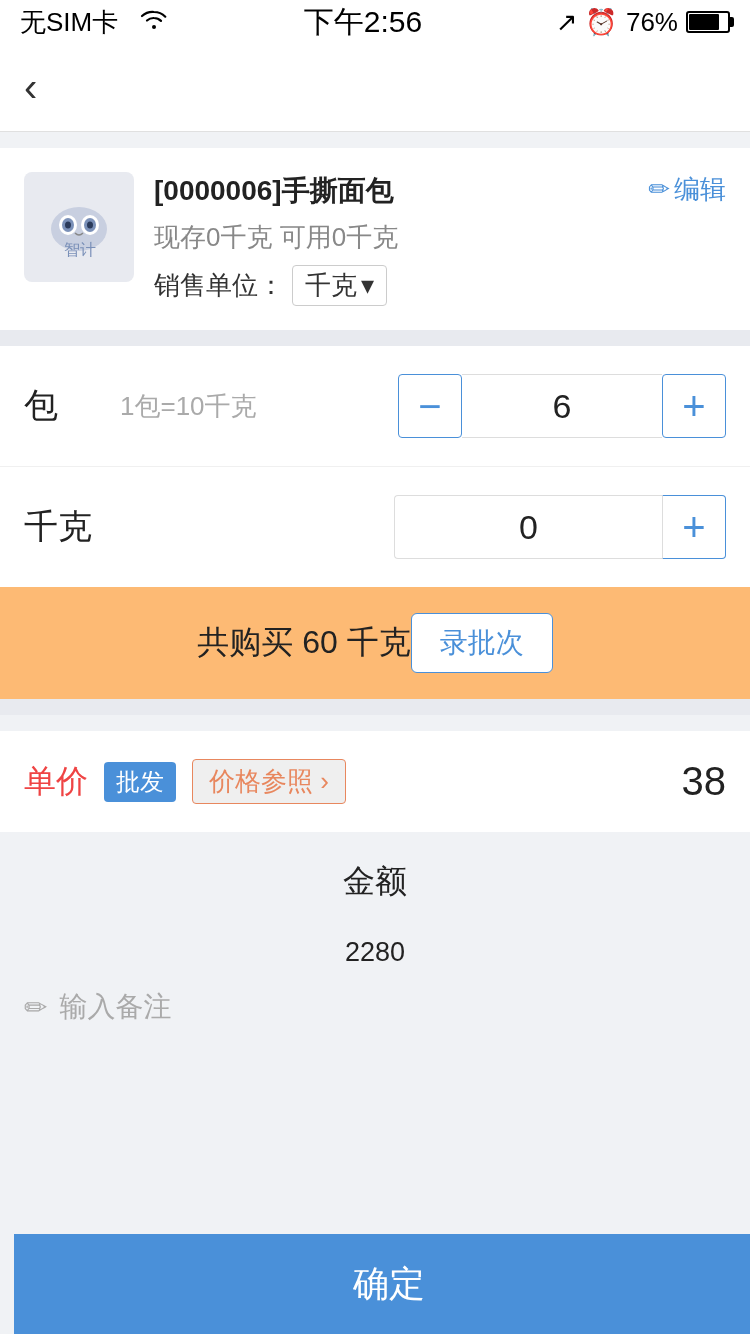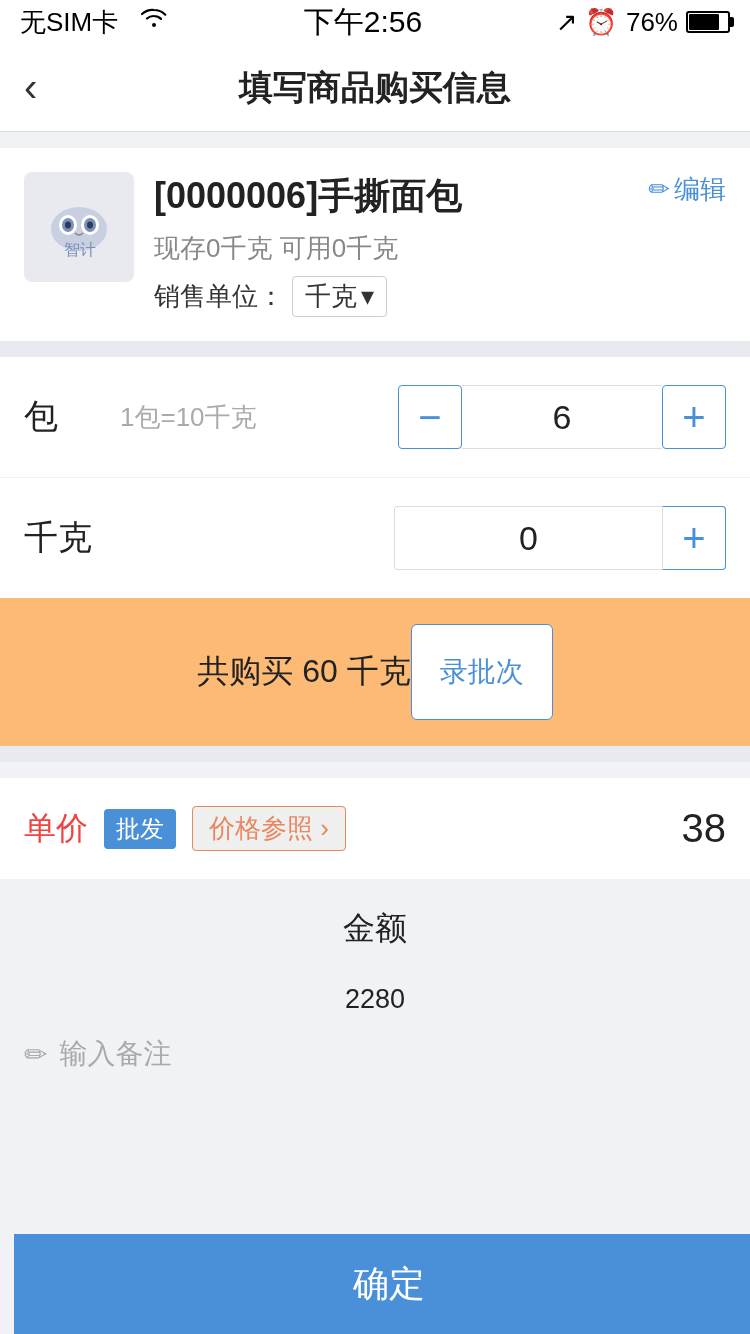--- a/index.html
+++ b/index.html
@@ -18,21 +18,21 @@
       width: 750px;
       height: 44px;
       background: #fff;
       display: flex;
       align-items: center;
       justify-content: space-between;
       padding: 0 20px;
       font-size: 26px;
       color: #000;
     }
-    .status-left { display: flex; align-items: flex-start; gap: 20px; }
+    .status-left { display: flex; align-items: center; gap: 20px; }
     .status-center { font-size: 30px; font-weight: 500; }
     .status-right { display: flex; align-items: center; gap: 8px; font-size: 26px; }
     .battery-icon {
       display: inline-block;
       width: 44px;
       height: 22px;
       border: 2px solid #000;
       border-radius: 3px;
       position: relative;
       vertical-align: middle;
@@ -102,21 +102,21 @@
       justify-content: center;
       flex-shrink: 0;
     }
     .owl-logo {
       width: 70px;
       height: 60px;
       position: relative;
     }
     .product-info { flex: 1; }
     .product-name {
-      font-size: 36px;
+      font-size: 28px;
       font-weight: 600;
       color: #222;
       margin-bottom: 10px;
     }
     .product-stock {
       font-size: 26px;
       color: #888;
       margin-bottom: 10px;
     }
     .product-unit {
@@ -227,21 +227,21 @@
       justify-content: center;
       padding: 26px 24px;
     }
     .summary-text {
       font-size: 32px;
       color: #222;
     }
     .batch-btn {
       border: 1px solid #4a90d9;
       border-radius: 6px;
-      padding: 28px 28px;
+      padding: 10px 28px;
       color: #4a90d9;
       font-size: 28px;
       background: #fff;
       cursor: pointer;
     }
 
     
     .price-section {
       background: #fff;
       margin-top: 16px;
@@ -344,21 +344,20 @@
     <span>⏰</span>
     <span>76%</span>
     <span class="battery-icon">
       <span class="battery-fill"></span>
     </span>
   </div>
 </div>
 
 <div class="nav-bar">
   <span class="nav-back">‹</span>
-  <span class="nav-title">填写商品购买信息</span>
 </div>
 
 <div class="product-card">
   <div class="product-thumb">
 
     <svg class="owl-logo" viewBox="0 0 70 60" fill="none" xmlns="http://www.w3.org/2000/svg">
       <ellipse cx="35" cy="32" rx="28" ry="22" fill="#c8cfe0"></ellipse>
       <ellipse cx="24" cy="28" rx="9" ry="10" fill="#fff"></ellipse>
       <ellipse cx="46" cy="28" rx="9" ry="10" fill="#fff"></ellipse>
       <ellipse cx="24" cy="28" rx="6" ry="7" fill="#7a90b8"></ellipse>

